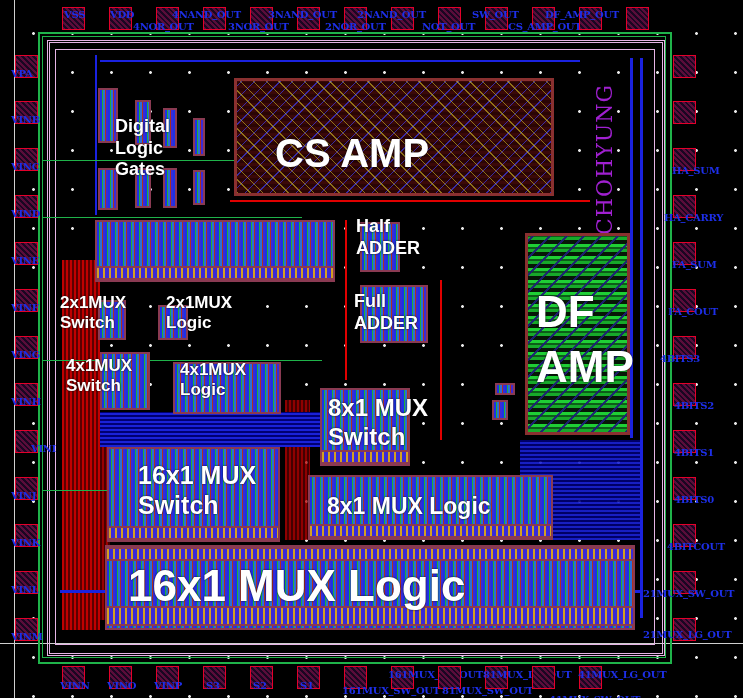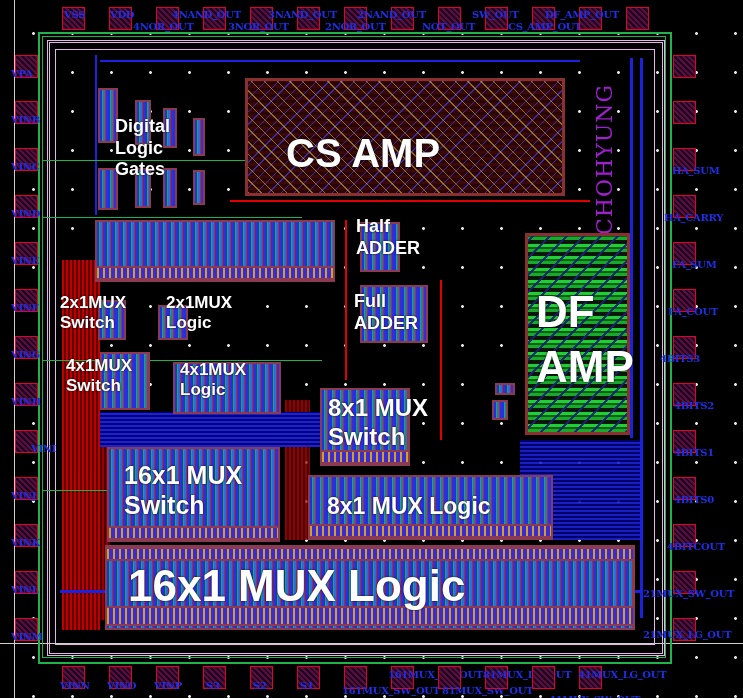--- a/index.html
+++ b/index.html
@@ -191,21 +191,21 @@
   <div class="block logicblock" style="left:193px;top:118px;width:12px;height:38px;"></div>
   <div class="block logicblock" style="left:98px;top:168px;width:20px;height:42px;"></div>
   <div class="block logicblock" style="left:135px;top:168px;width:16px;height:40px;"></div>
   <div class="block logicblock" style="left:163px;top:168px;width:14px;height:40px;"></div>
   <div class="block logicblock" style="left:193px;top:170px;width:12px;height:35px;"></div>
   <div class="label" style="left:115px;top:116px;font-size:18px;">Digital
 Logic
 Gates</div>
 </div>
 
-<div class="block csamp" style="left:245px;top:78px;width:320px;height:118px;">
+<div class="block csamp" style="left:234px;top:78px;width:320px;height:118px;">
   <div class="label" style="left:38px;top:48px;font-size:40px;">CS AMP</div>
 </div>
 
 <div class="signature" style="left:592px;top:65px;height:170px;">CHOHYUNG</div>
 
 <div class="block logicblock" style="left:95px;top:220px;width:240px;height:62px;">
   <div class="logicband" style="bottom:0;"></div>
 </div>
 
 <div class="block logicblock" style="left:360px;top:222px;width:40px;height:50px;"></div>
@@ -239,21 +239,21 @@
 
 <div class="block logicblock" style="left:320px;top:388px;width:90px;height:78px;">
   <div class="logicband" style="bottom:0;"></div>
 </div>
 <div class="label" style="left:328px;top:394px;font-size:24px;">8x1 MUX
 Switch</div>
 
 <div class="block logicblock" style="left:107px;top:447px;width:173px;height:95px;">
   <div class="logicband" style="bottom:0;"></div>
 </div>
-<div class="label" style="left:124px;top:460px;font-size:25px;">16x1 MUX
+<div class="label" style="left:124px;top:460px;font-size:25px;padding-left:14px;">16x1 MUX
 Switch</div>
 
 <div class="block logicblock" style="left:308px;top:475px;width:245px;height:65px;">
   <div class="logicband" style="bottom:0;"></div>
 </div>
 <div class="label" style="left:327px;top:493px;font-size:23px;">8x1 MUX Logic</div>
 
 <div class="block logicblock" style="left:105px;top:545px;width:530px;height:85px;">
   <div class="logicband" style="top:0;"></div>
   <div class="logicband" style="bottom:2px;height:16px;"></div>

